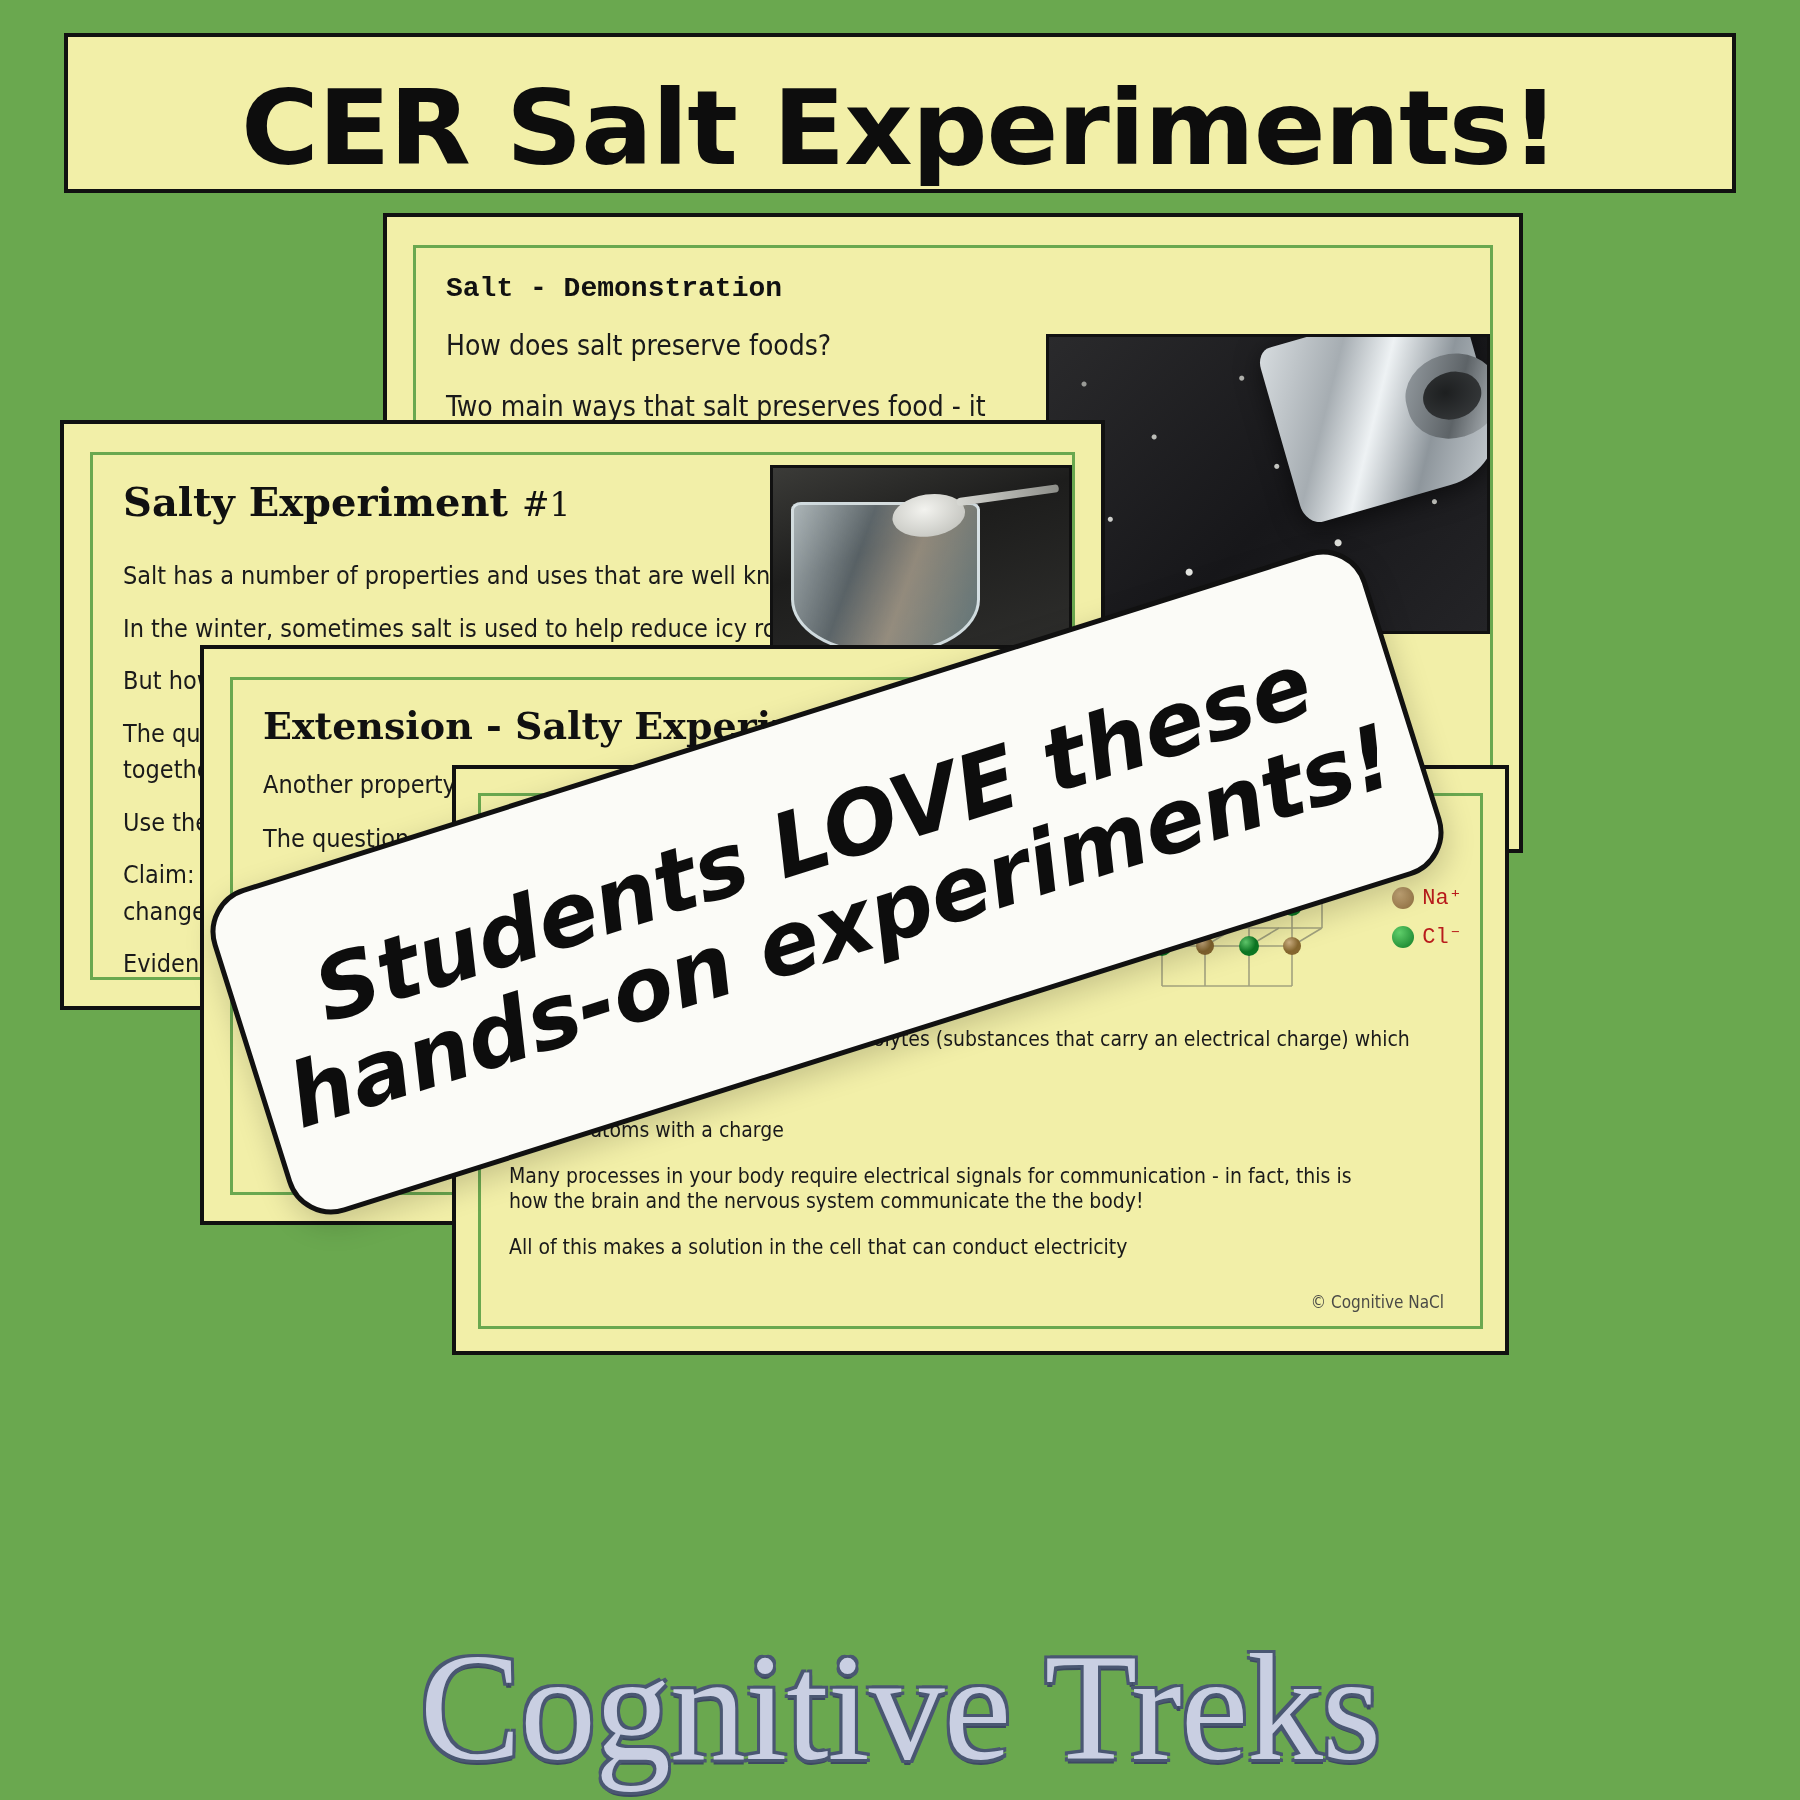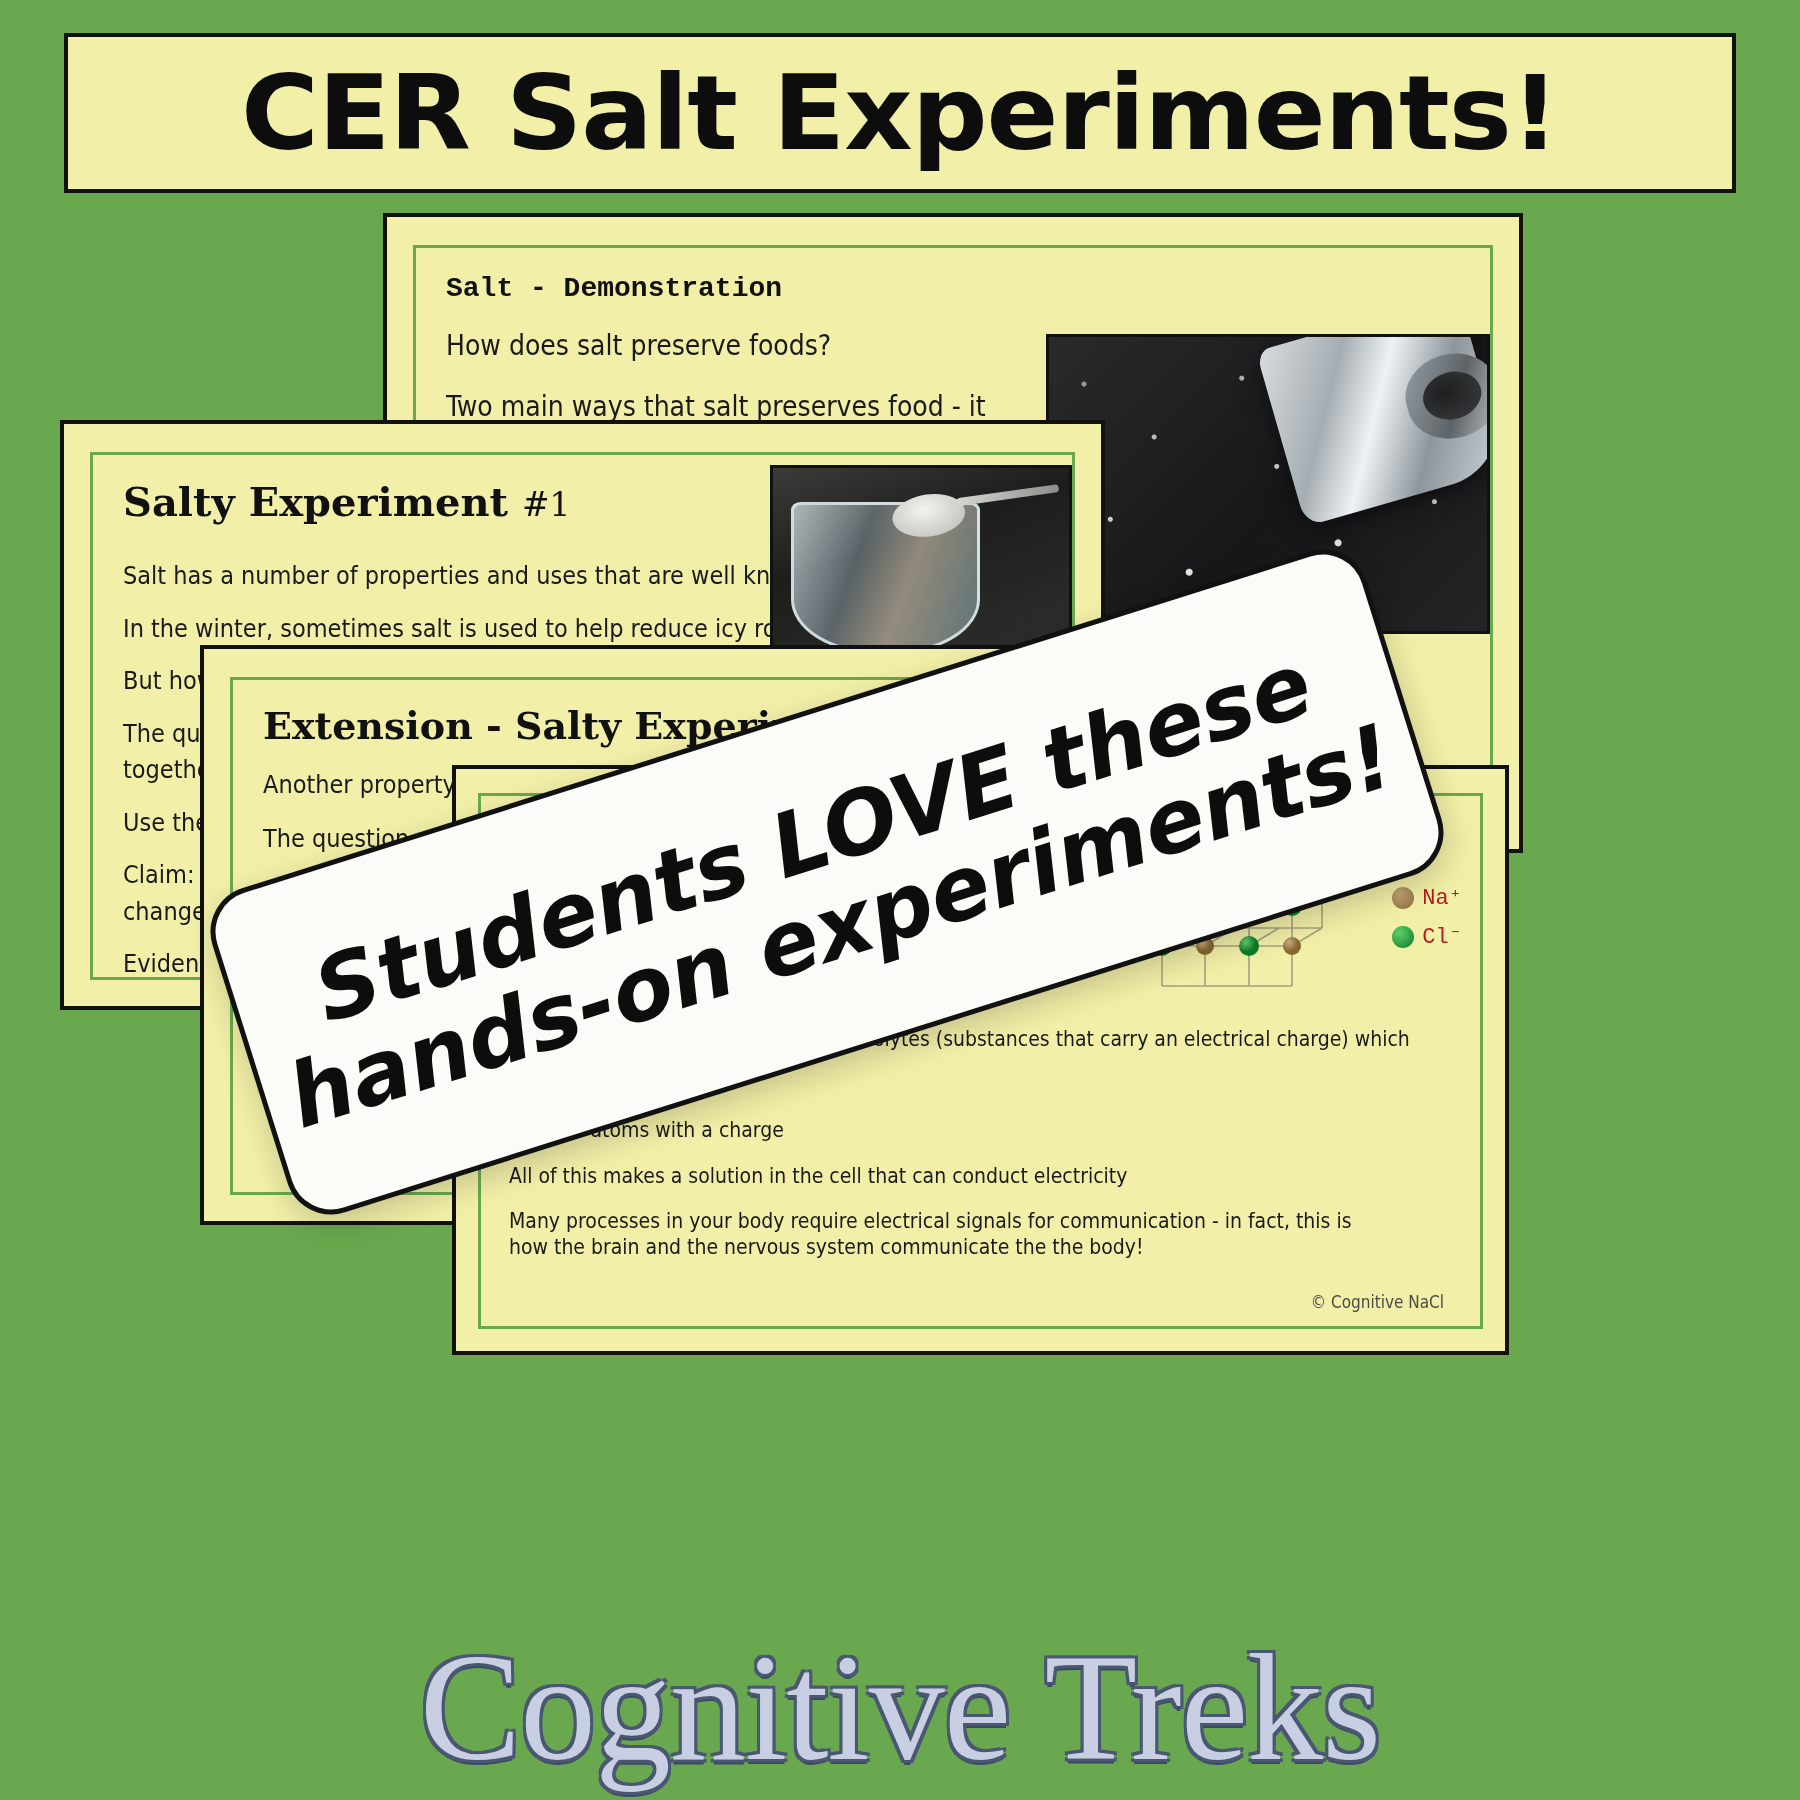--- a/index.html
+++ b/index.html
@@ -8,21 +8,21 @@
     background:#6aa84f;
     font-family:"Liberation Sans", sans-serif;
     position:relative;
   }
   .stage{position:absolute;inset:0;}
 
   
   #title-banner{
     position:absolute;left:64px;top:33px;width:1672px;height:160px;
     background:#f2efa8;border:4px solid #111;
-    display:flex;align-items:center;justify-content:center;
+    display:flex;align-items:flex-end;justify-content:center;
     box-sizing:border-box;
   }
   #title-banner .t{
     font-family:"DejaVu Sans", sans-serif;
     font-weight:bold;
     font-size:104px;
     letter-spacing:-1px;
     color:#0d0d0d;
     white-space:nowrap;
     transform:scaleX(1.02);
@@ -243,22 +243,22 @@
 
   <div class="card" id="card-salt">
     <div class="inner">
       <h2>Salt</h2>
       <p class="faded">What is salt?</p>
       <p class="faded">What we really mean is table salt, or NaCl</p>
       <p class="faded">Why we need it in our body?</p>
       <p class="small">Sodium and potassium make up electrolytes (substances that carry an electrical charge) which</p>
       <p class="faded small">produce ions</p>
       <p class="small">Ions are atoms with a charge</p>
+      <p class="small wrap" style="max-width:880px">Many processes in your body require electrical signals for communication - in fact, this is how the brain and the nervous system communicate the the body!</p>
       <p class="small">All of this makes a solution in the cell that can conduct electricity</p>
-      <p class="small wrap" style="max-width:880px">Many processes in your body require electrical signals for communication - in fact, this is how the brain and the nervous system communicate the the body!</p>
 
       <div id="lattice">
         <svg viewBox="0 0 260 190" width="260" height="190">
           <defs>
             <radialGradient id="gNa" cx="34%" cy="30%">
               <stop offset="0%" stop-color="#cdb083"></stop>
                 <stop offset="100%" stop-color="#86672f"></stop>
             </radialGradient>
             <radialGradient id="gCl" cx="34%" cy="30%">
               <stop offset="0%" stop-color="#66d472"></stop>

